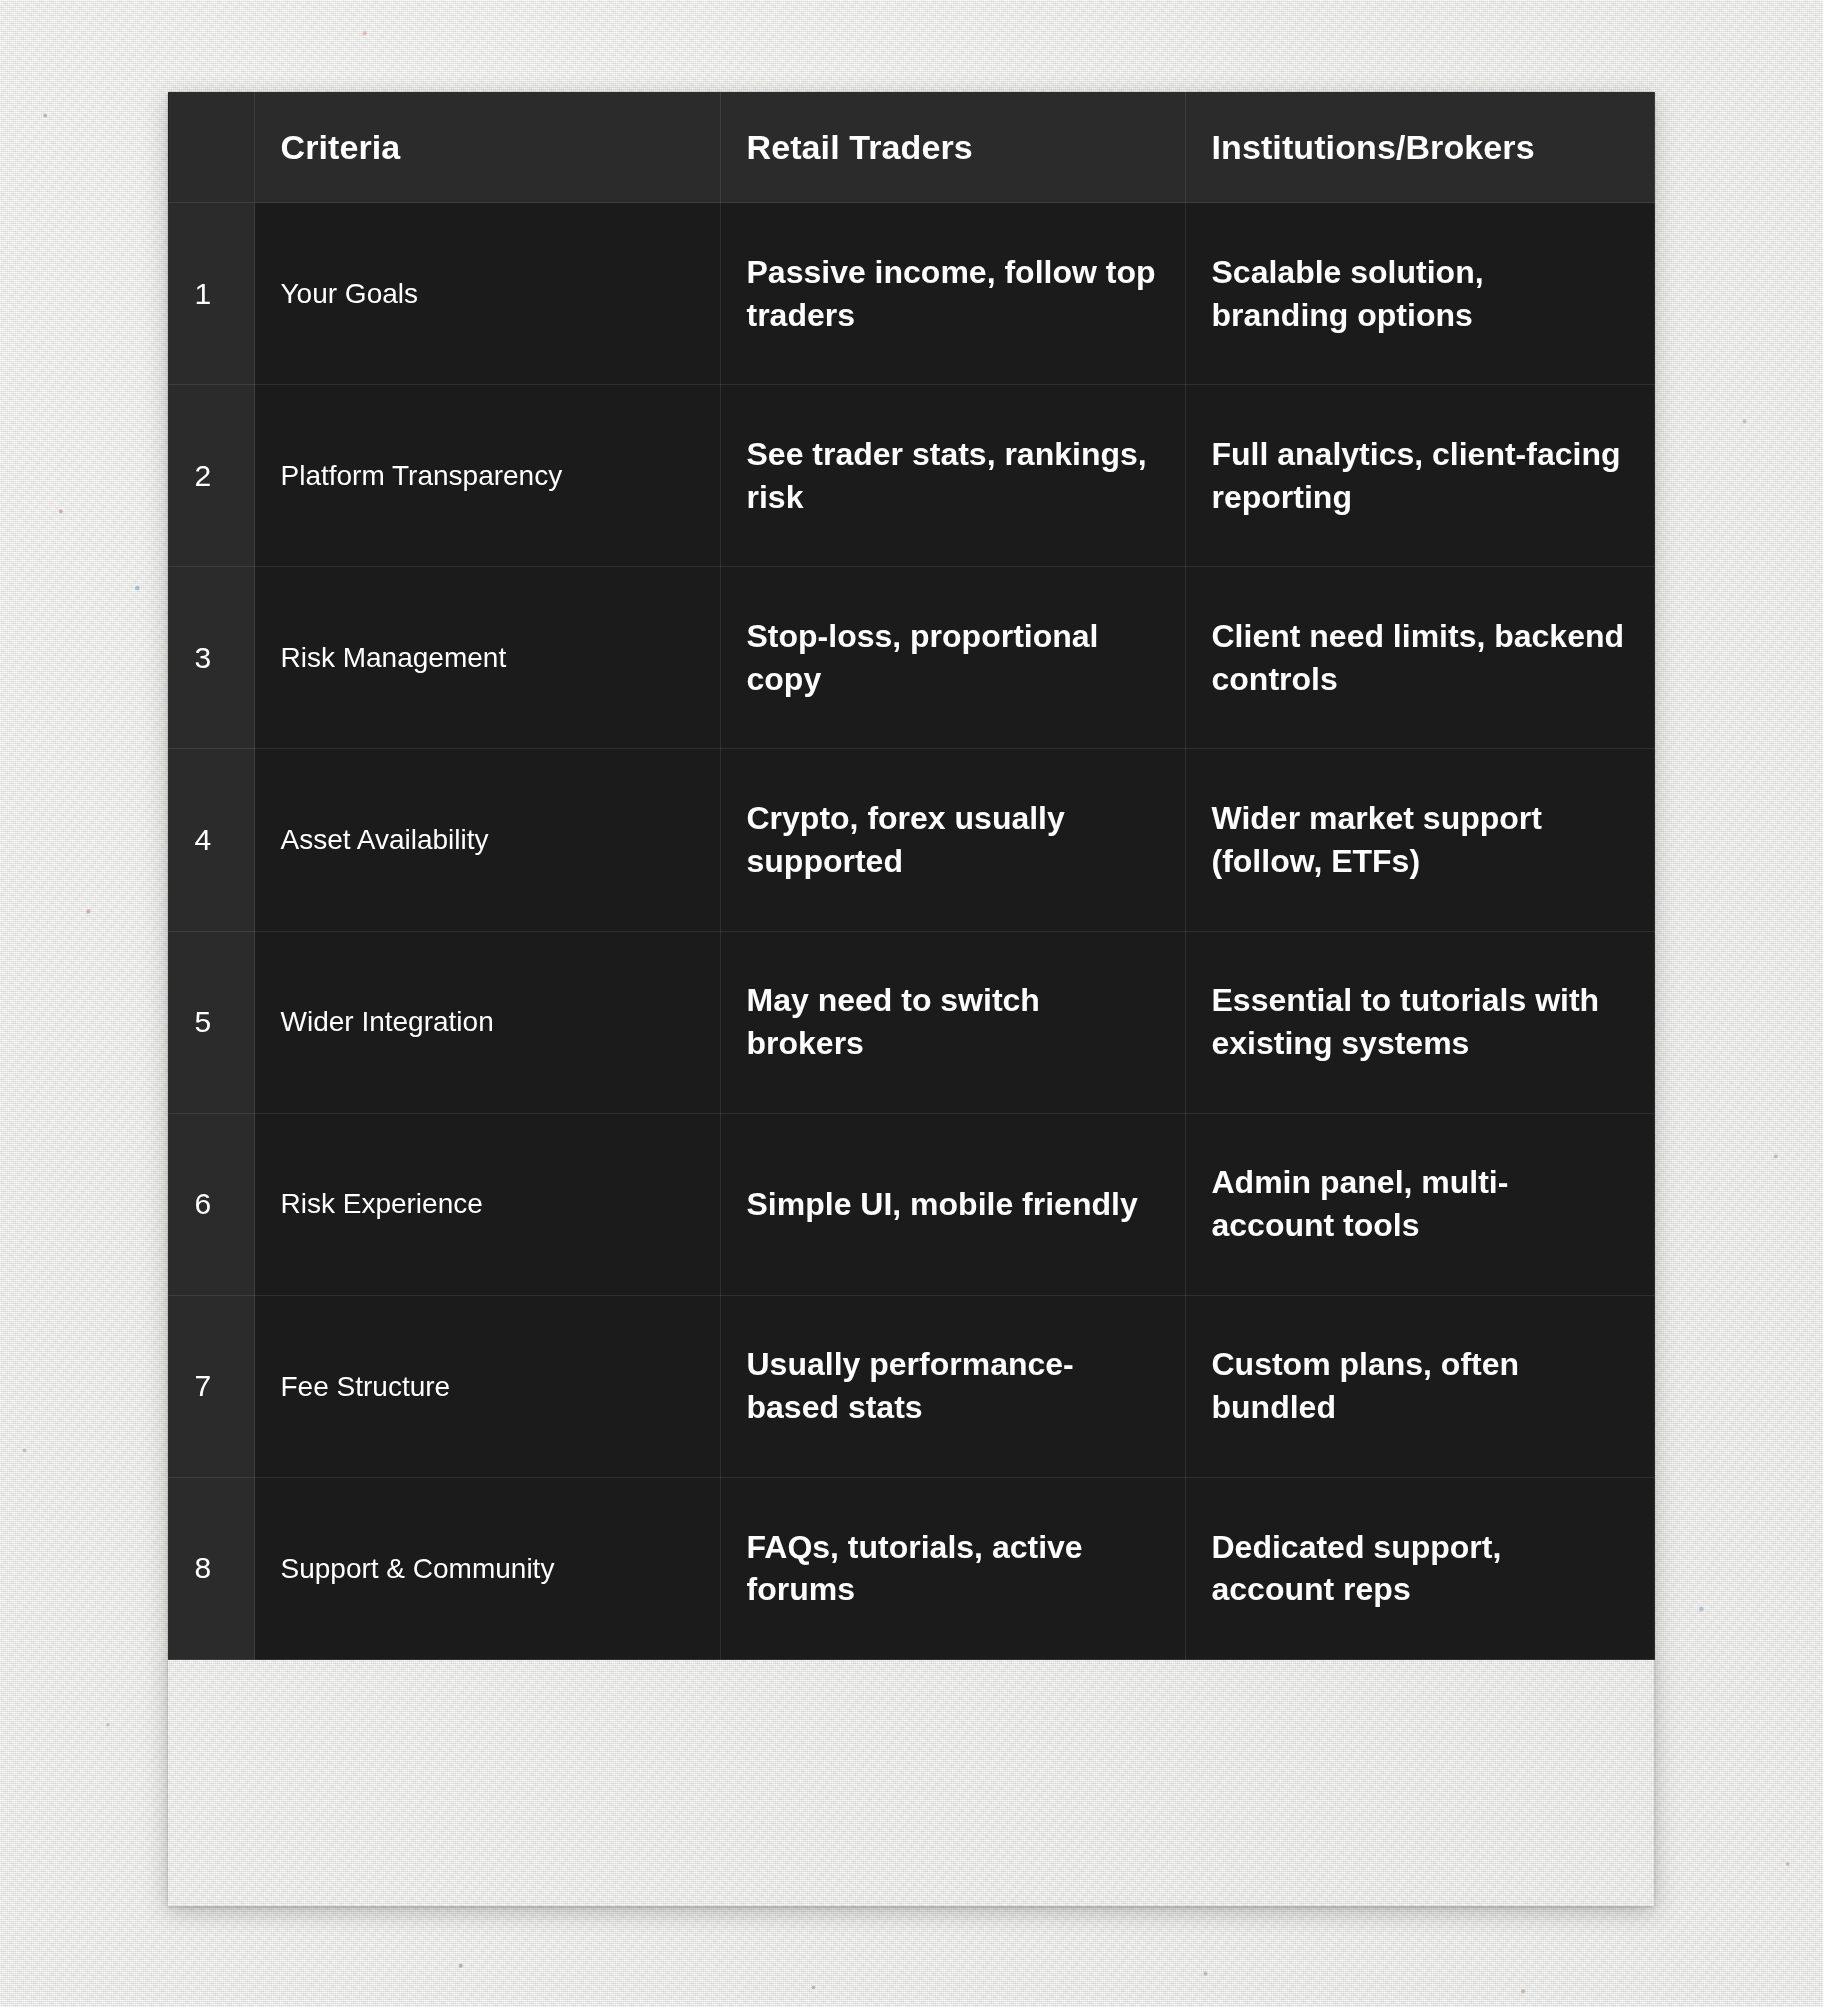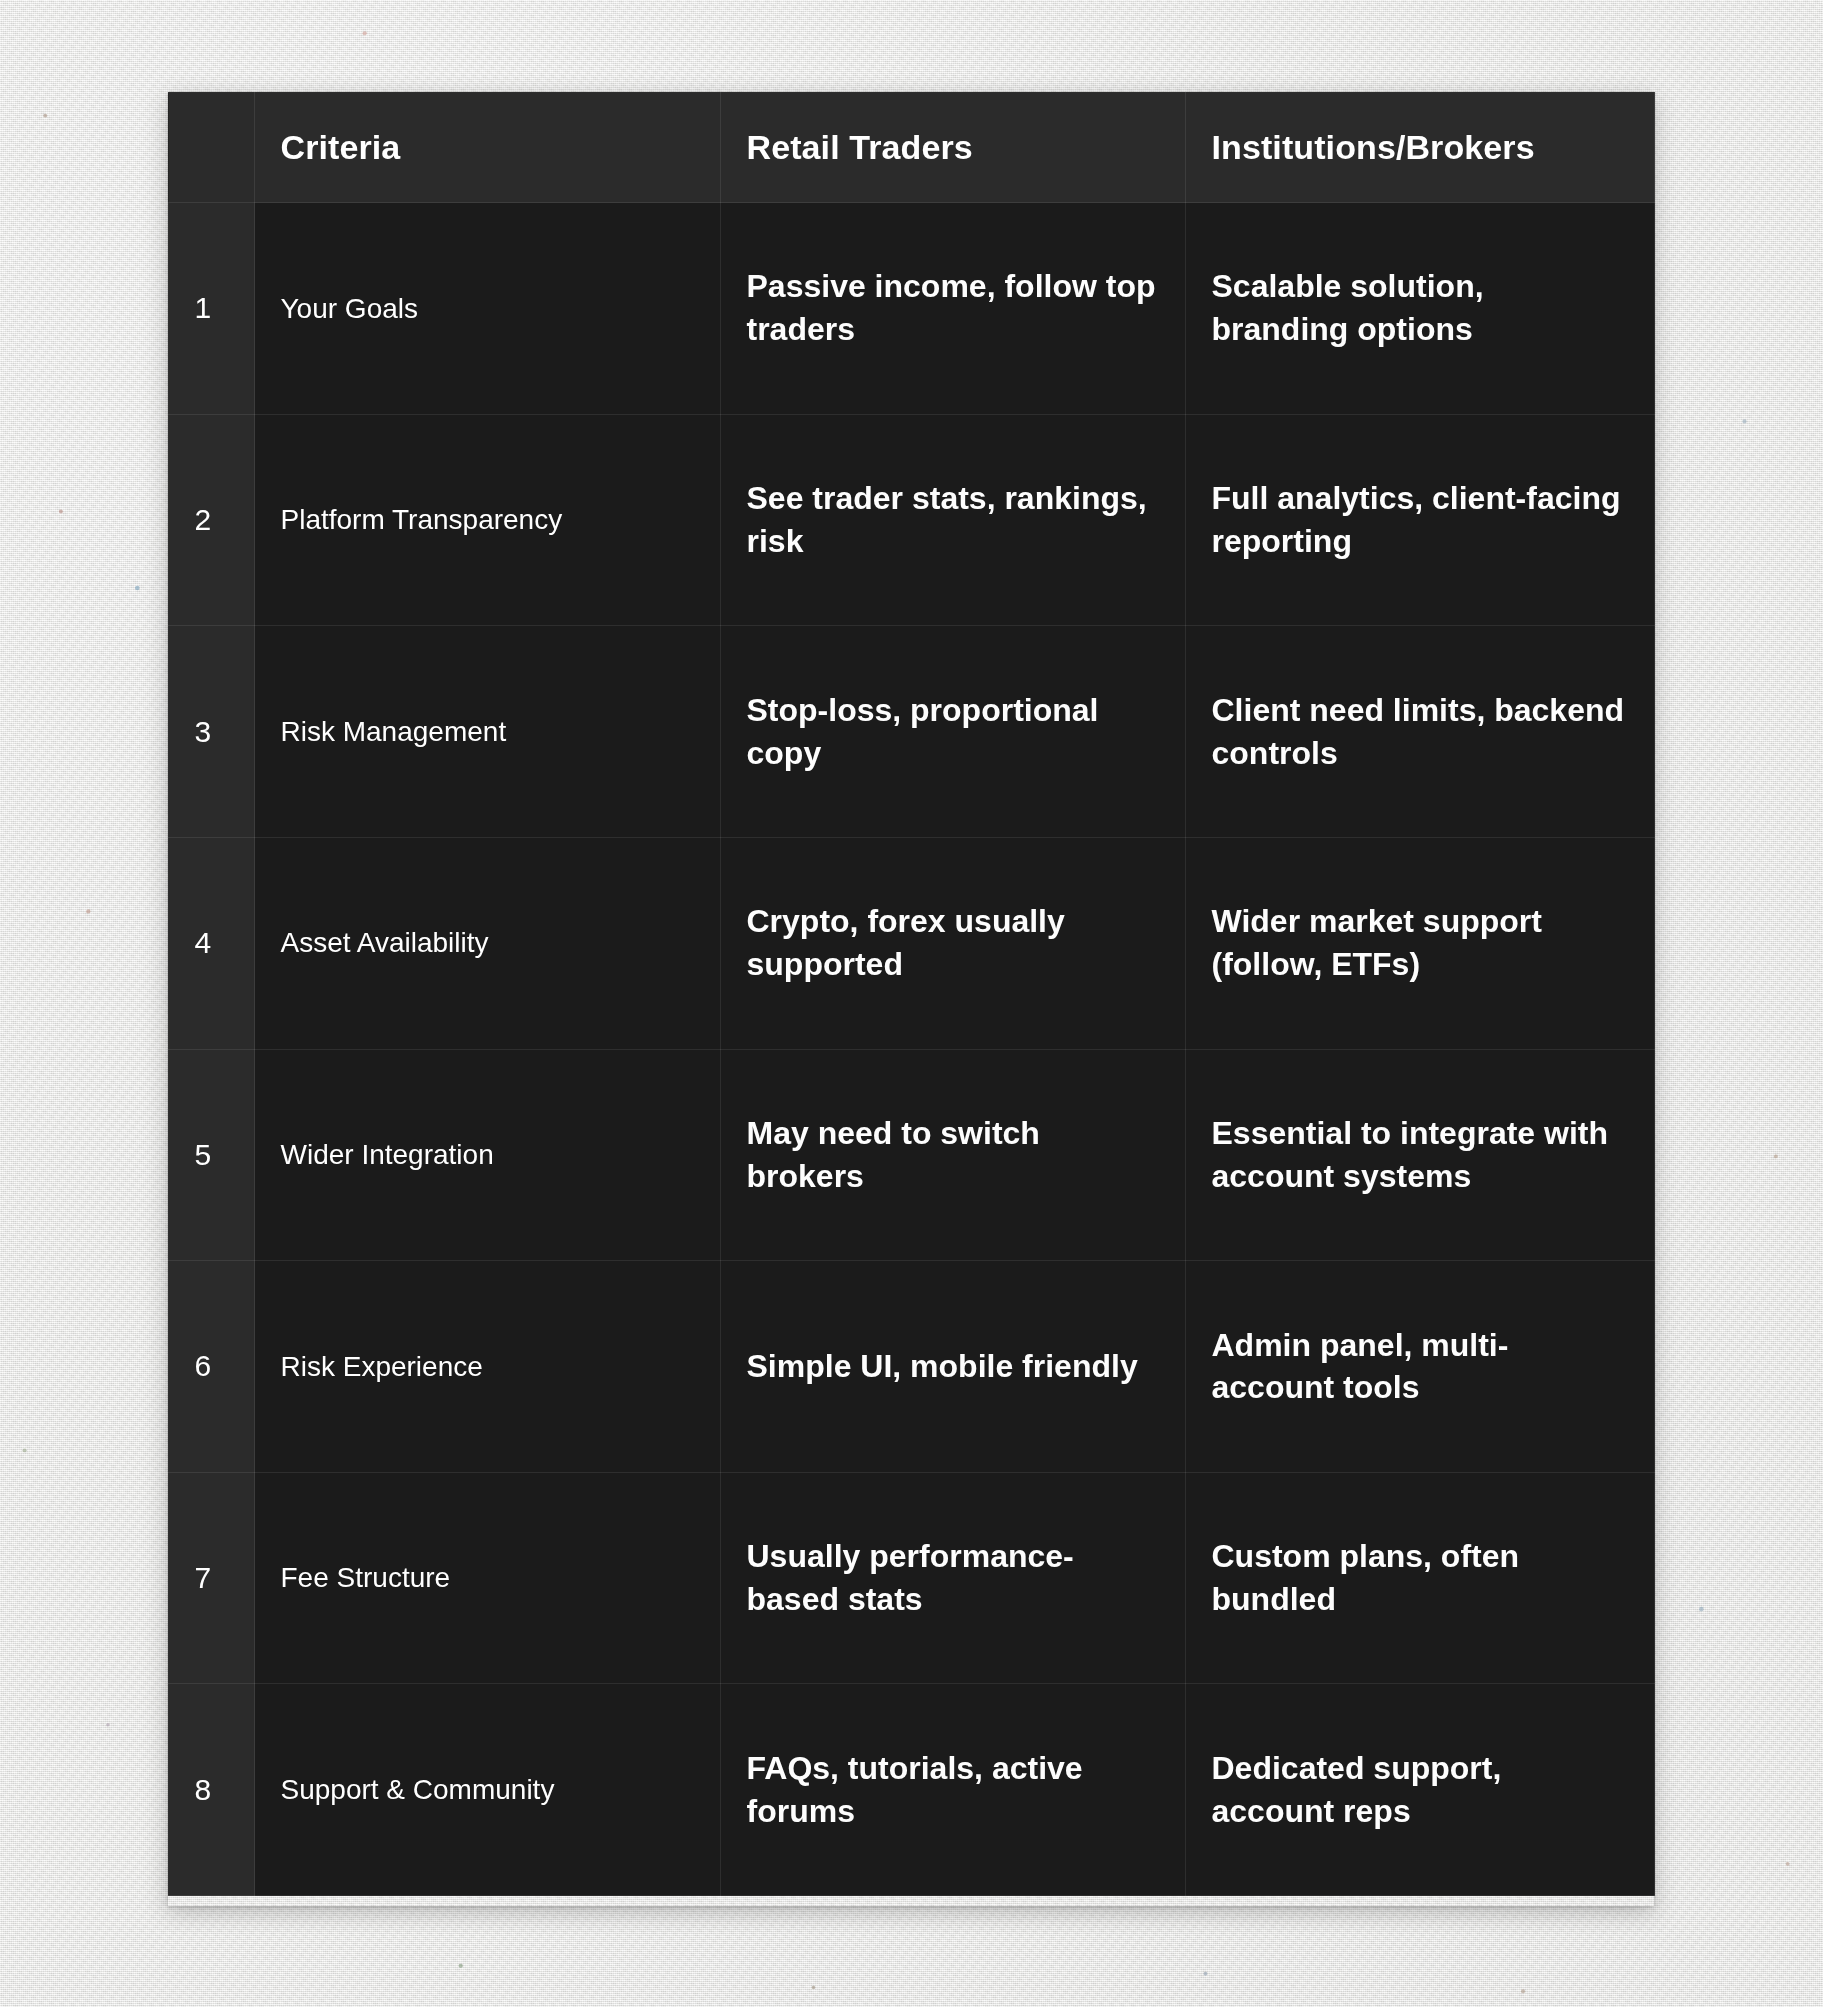--- a/index.html
+++ b/index.html
@@ -43,21 +43,21 @@
     left: 168px;
     top: 92px;
     width: 1486px;
     height: 1814px;
     z-index: 2;
     box-shadow: 0 5.9px 21.6px rgba(60,60,60,0.30), 0 1px 2.9px rgba(60,60,60,0.25);
   }
 
   table.cmp {
     width: 1486px;
-    height: 1804px;
+    height: 1568px;
     border-collapse: collapse;
     table-layout: fixed;
     background: #1b1b1b;
   }
 
   table.cmp col.c-index   { width: 86px;  }
   table.cmp col.c-crit    { width: 466px; }
   table.cmp col.c-retail  { width: 465px; }
   table.cmp col.c-inst    { width: 469px; }
 
@@ -210,21 +210,21 @@
 
       <tr>
         <td class="idx">5</td>
         <td class="crit">
             <span class="cell-text">Wider Integration</span>
           </td>
         <td class="data">
             <span class="cell-text">May need to switch brokers</span>
           </td>
         <td class="data">
-            <span class="cell-text">Essential to integrate with account systems</span>
+            <span class="cell-text">Essential to tutorials with existing systems</span>
           </td>
       </tr>
 
       <tr>
         <td class="idx">6</td>
         <td class="crit">
             <span class="cell-text">Risk Experience</span>
           </td>
         <td class="data">
             <span class="cell-text">Simple UI, mobile friendly</span>

